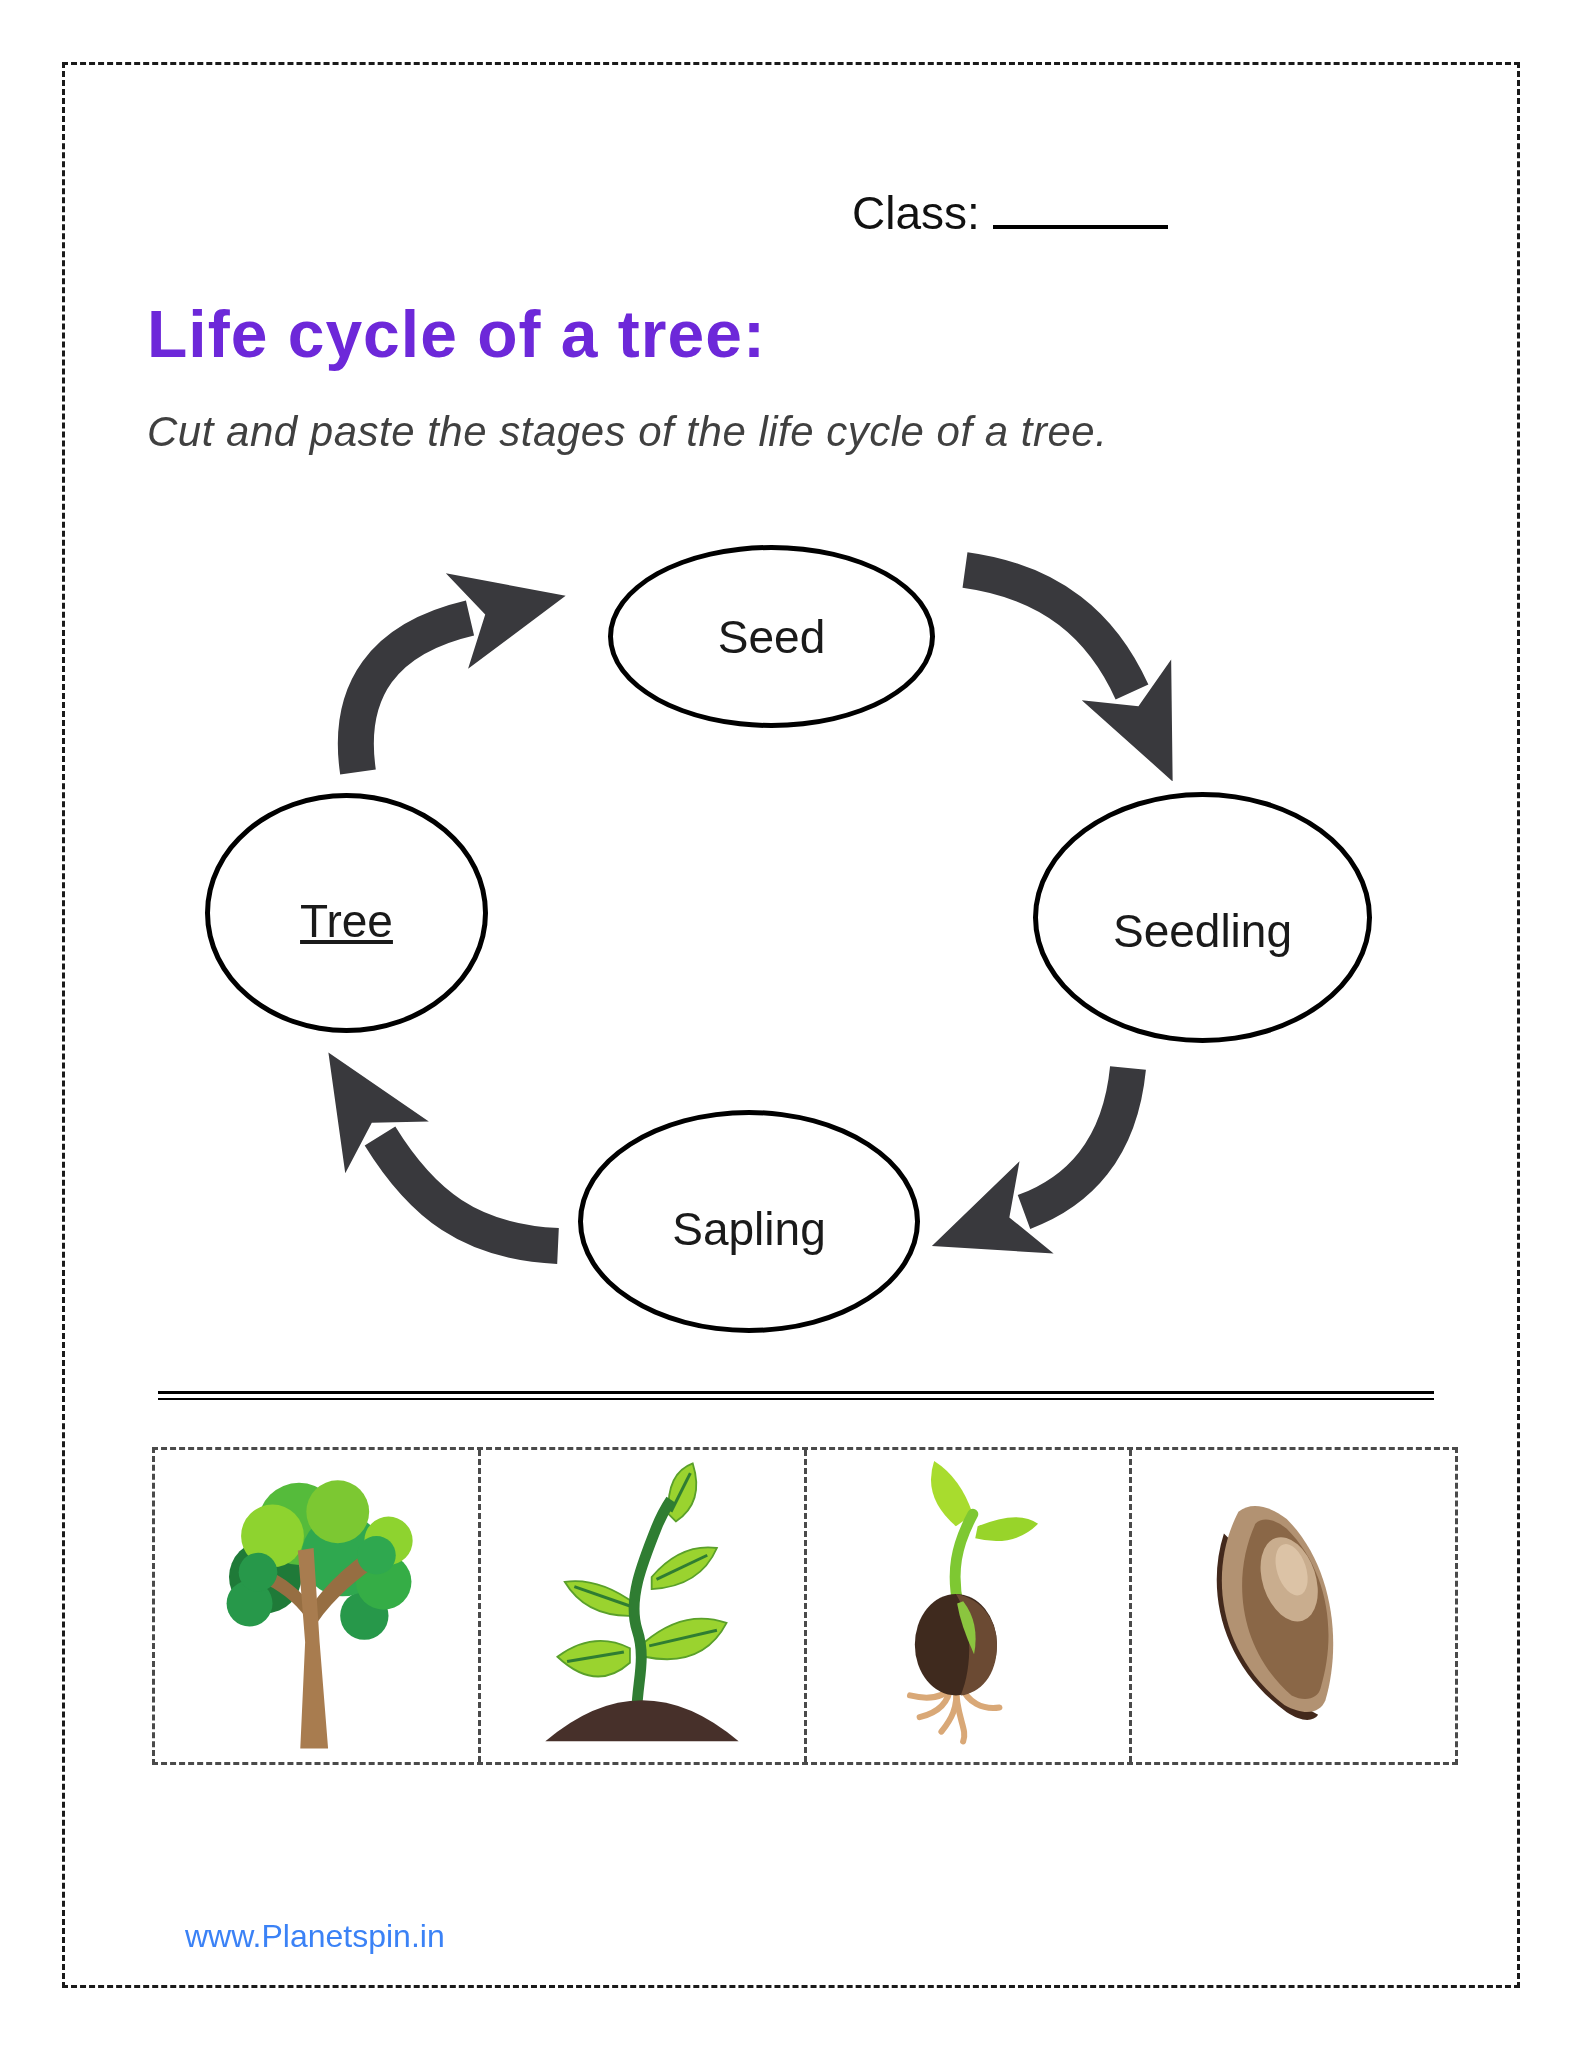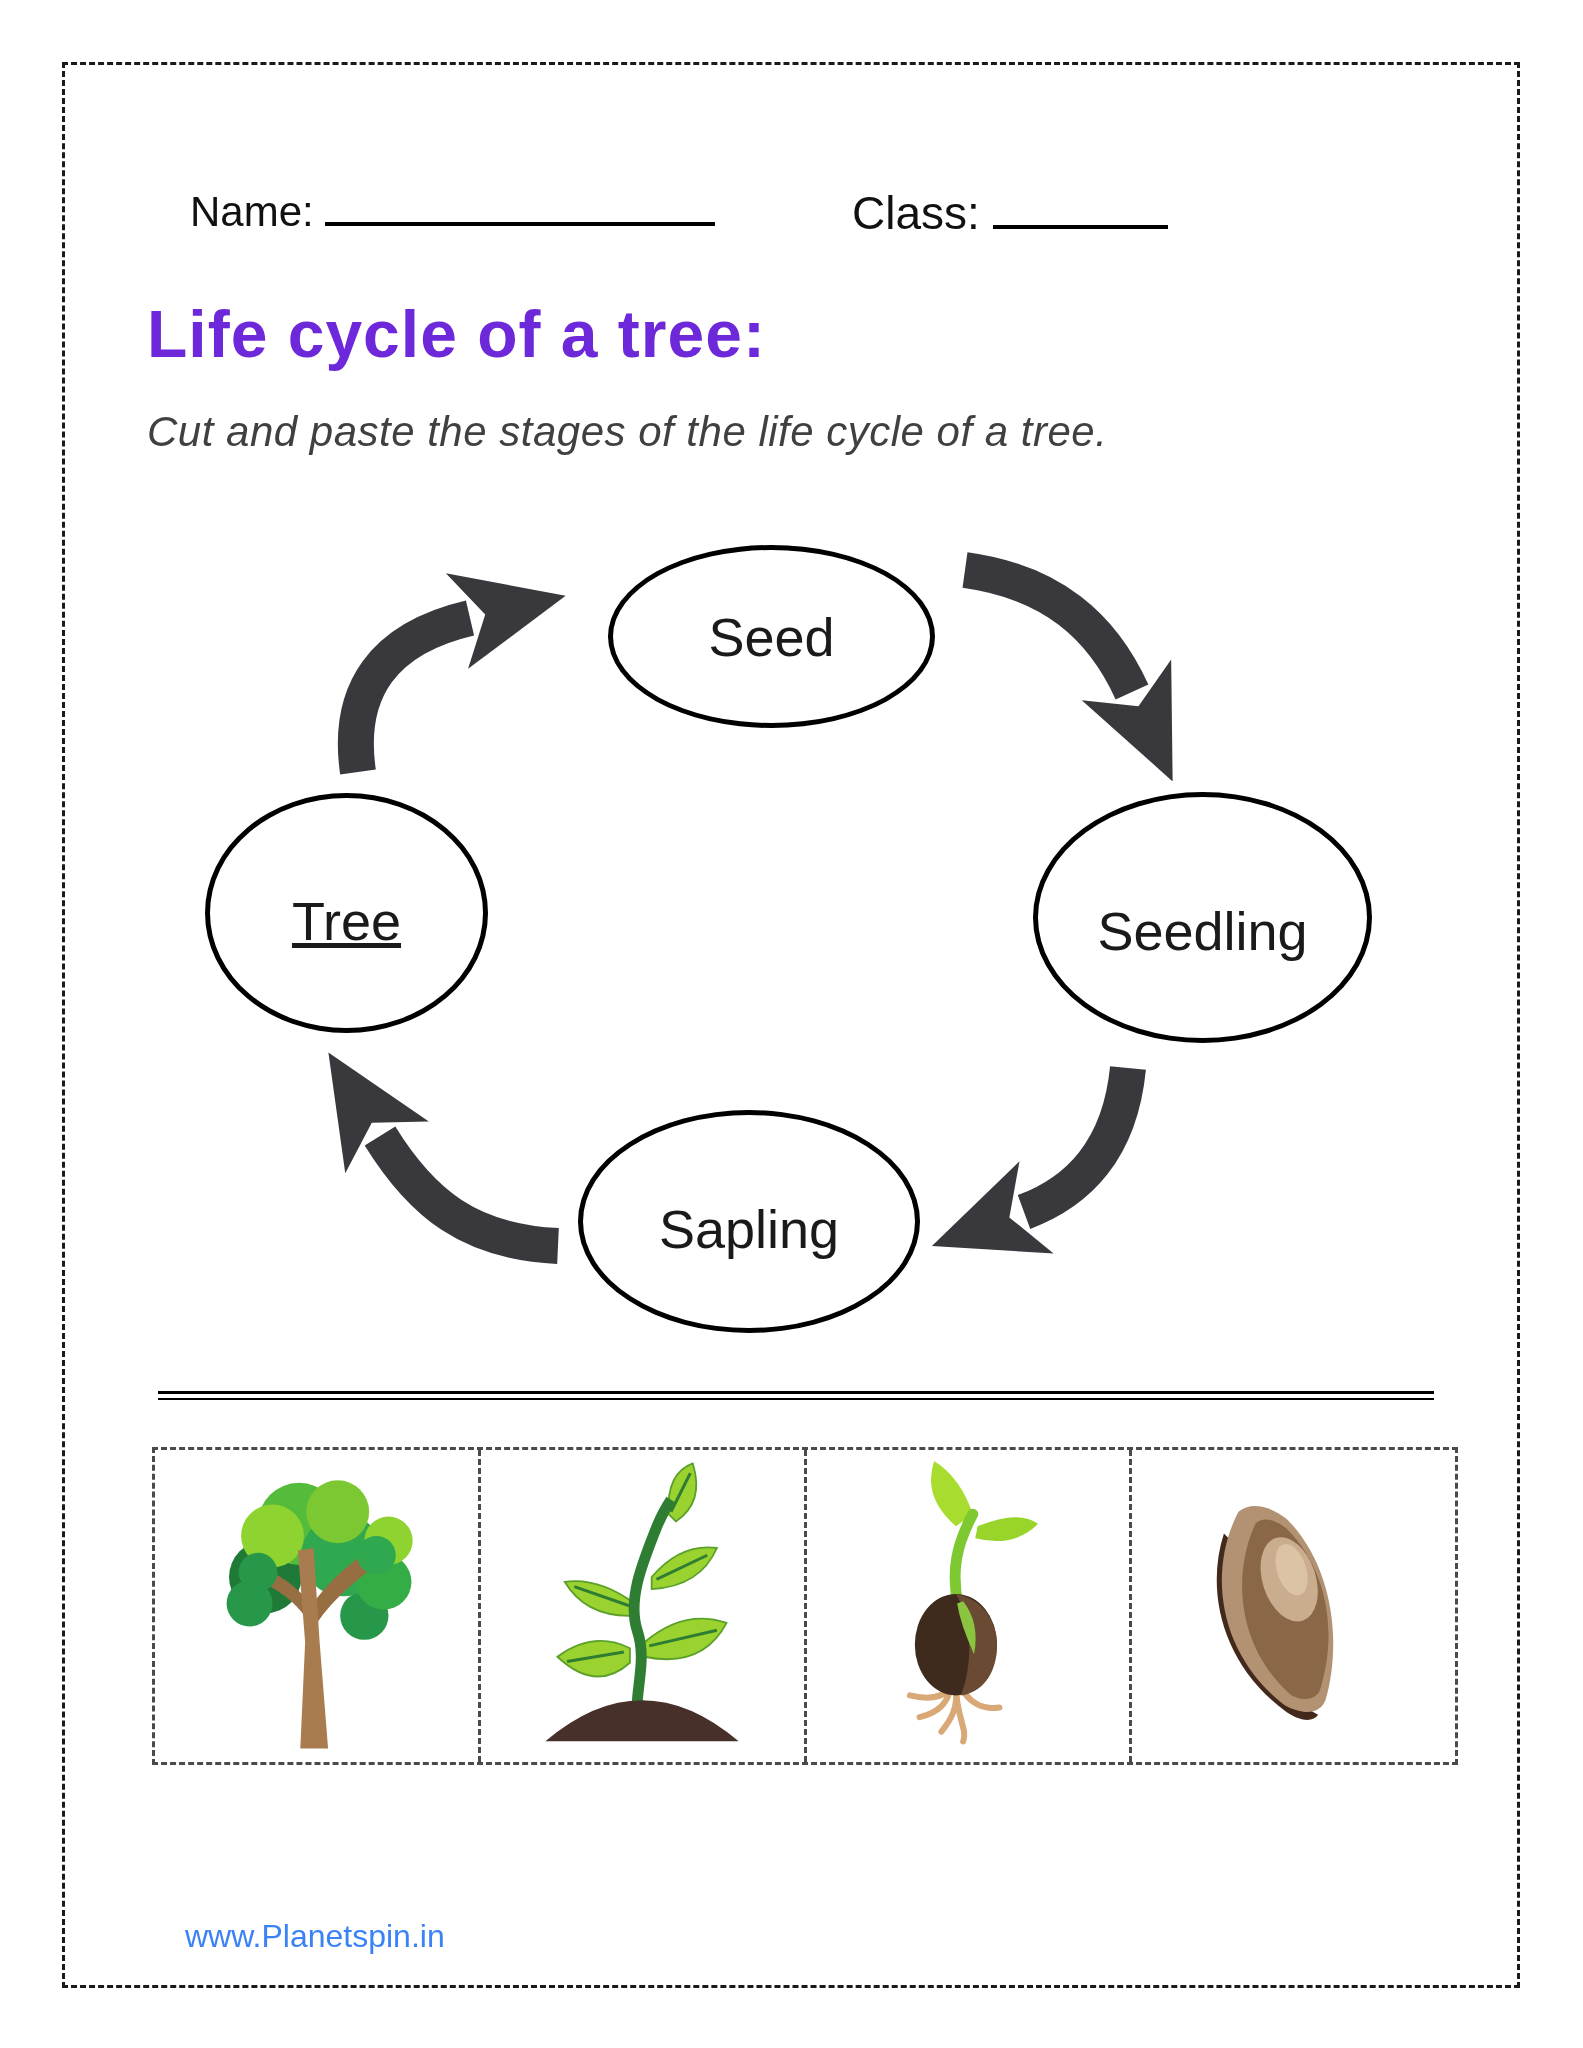--- a/index.html
+++ b/index.html
@@ -17,21 +17,21 @@
   .blank-line { display:inline-block; border-bottom:4px solid #000; height:36px; vertical-align:baseline; }
   .name-line { width:390px; }
   .class-line { width:175px; }
   
   .page-title { position:absolute; left:147px; top:296px; font-size:66px; font-weight:bold; color:#6d28d9; letter-spacing:1px; }
   .instruction { position:absolute; left:147px; top:408px; font-size:42px; color:#404040; letter-spacing:0.5px;font-style:italic; }
   
   .stage-ellipse {
     position:absolute; border:5px solid #000; border-radius:50%;
     display:flex; align-items:center; justify-content:center;
-    font-size:54px; color:#1a1a1a; background:#fff; box-sizing:border-box;
+    font-size:46px; color:#1a1a1a; background:#fff; box-sizing:border-box;
   }
   .el-seed     { left:608px;  top:545px;  width:327px; height:183px; }
   .el-seedling { left:1033px; top:792px;  width:339px; height:251px; padding-top:26px; }
   .el-tree     { left:205px;  top:793px;  width:283px; height:240px; padding-top:16px;text-decoration:underline; }
   .el-sapling  { left:578px;  top:1110px; width:342px; height:223px; padding-top:14px; }
   .cycle-arrows { position:absolute; left:140px; top:540px; width:1300px; height:810px; }
   .cycle-arrows path.arrow { stroke:#39393d; stroke-width:36; fill:none; }
   
   .divider { position:absolute; left:158px; top:1391px; width:1276px; height:4px;
              border-top:3px solid #000; border-bottom:2px solid #000; box-sizing:content-box; }
@@ -43,24 +43,20 @@
   .cutout-cell:last-child { border-right:none; }
   
   .footer { position:absolute; left:185px; top:1918px; font-size:32px; color:#3b82f6; }
 </style>
 </head>
 <body>
 
 <div id="page">
   <div class="page-border"></div>
 
-  <div class="name-group">
-    <span>Name:</span>
-    <span class="blank-line name-line"></span>
-  </div>
   <div class="class-group">
     <span>Class:</span>
     <span class="blank-line class-line"></span>
   </div>
 
   <div class="page-title">Life cycle of a tree:</div>
   <div class="instruction">Cut and paste the stages of the life cycle of a tree.</div>
 
   <svg class="cycle-arrows" viewBox="0 0 1300 810">
     <defs>

